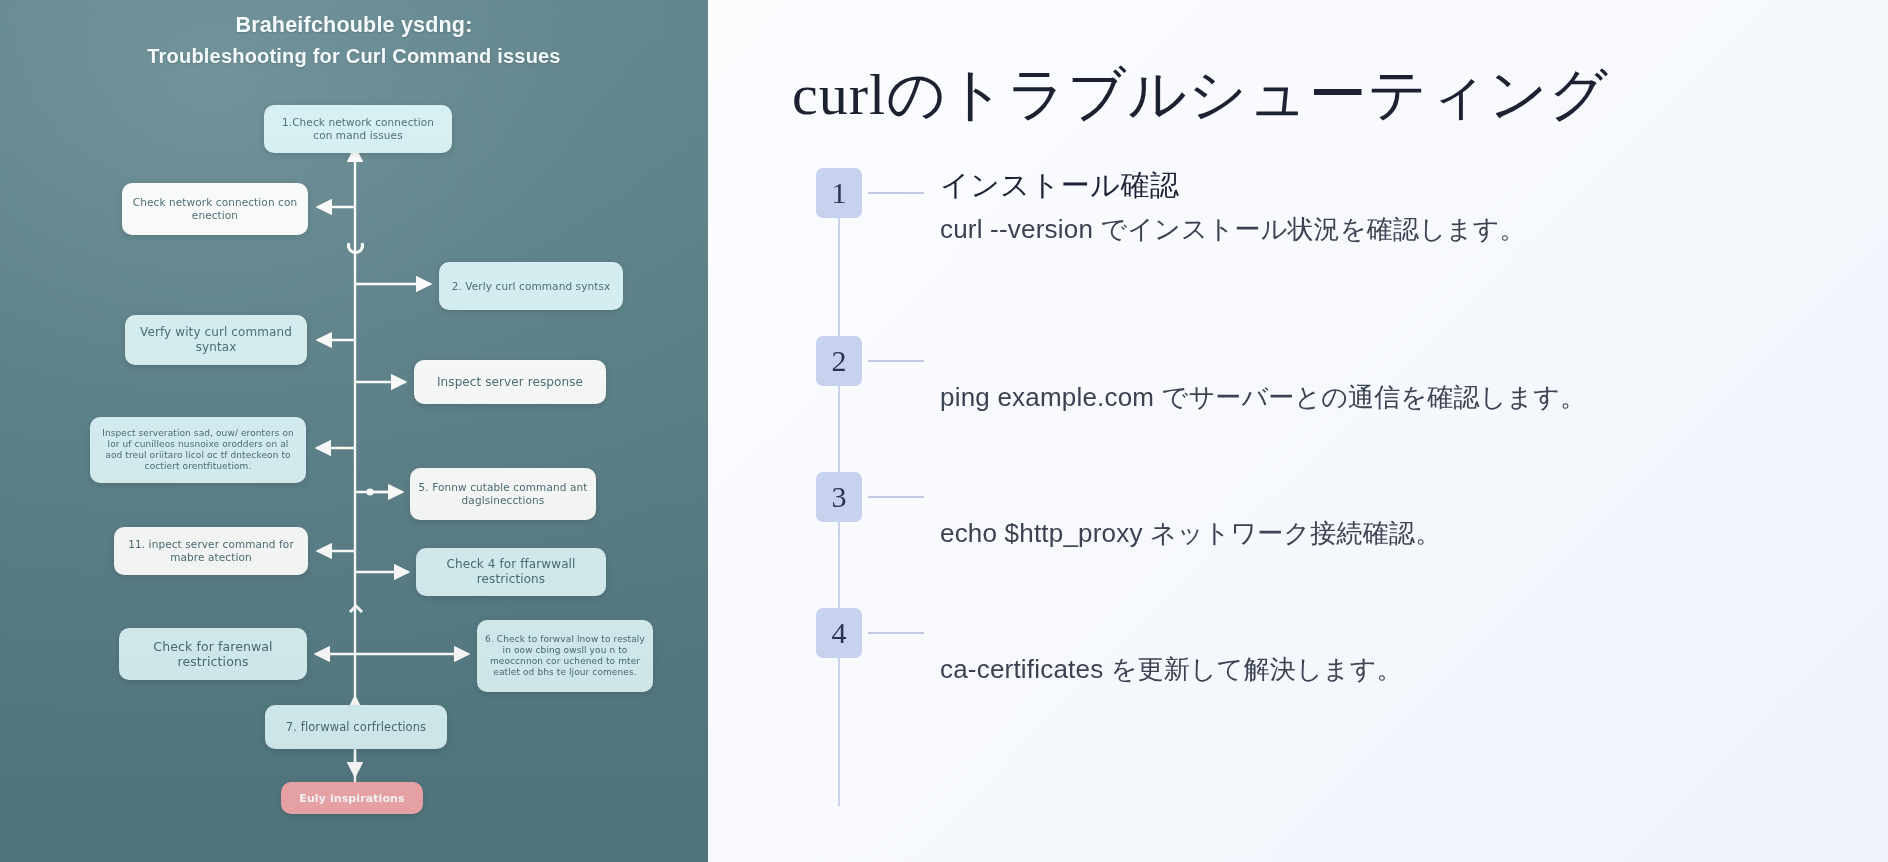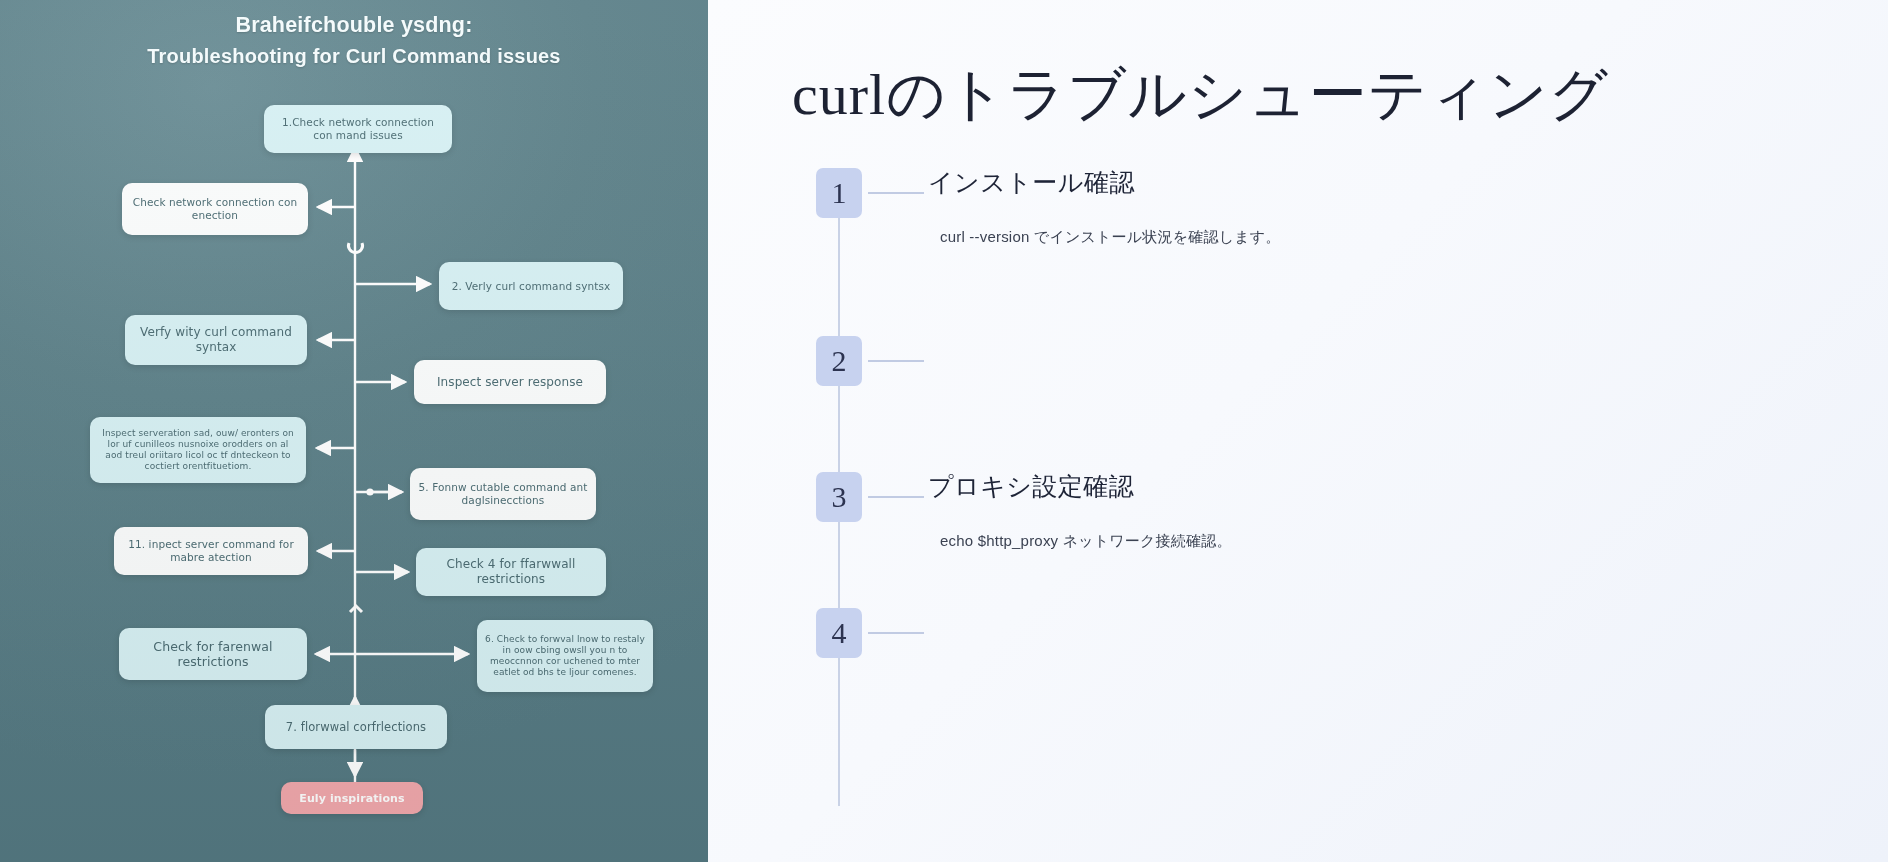--- a/index.html
+++ b/index.html
@@ -90,28 +90,28 @@
     display:flex;align-items:center;justify-content:center;
     font-family:"Liberation Serif","DejaVu Serif",serif;
     font-size:30px;
     color:#2c3350;
   }
   .step .connector{
     position:absolute;left:76px;top:24px;
     width:56px;height:2px;background:#c1cbe3;
   }
   .step .s-title{
-    position:absolute;left:136px;top:-2px;
-    font-size:25px;color:#1e2437;
+    position:absolute;left:148px;top:-2px;
+    font-size:29px;color:#1e2437;
     letter-spacing:.5px;
     white-space:nowrap;
   }
   .step .s-desc{
-    position:absolute;left:148px;top:60px;
-    font-size:15px;color:#3b4252;
+    position:absolute;left:148px;top:44px;
+    font-size:26px;color:#3b4252;
     letter-spacing:.2px;
     white-space:nowrap;
   }
 </style>
 </head>
 <body>
 
 <div class="slide">
 
   <div class="illus">
@@ -213,29 +213,30 @@
       <div class="step" style="top:0px;">
         <div class="badge">1</div>
         <div class="connector"></div>
         <div class="s-title">インストール確認</div>
         <div class="s-desc">curl --version でインストール状況を確認します。</div>
       </div>
 
       <div class="step" style="top:168px;">
         <div class="badge">2</div>
         <div class="connector"></div>
+        <div class="s-desc">ping example.com でサーバーとの通信を確認します。</div>
       </div>
 
       <div class="step" style="top:304px;">
         <div class="badge">3</div>
         <div class="connector"></div>
-        <div class="s-title">プロキシ設定確認</div>
         <div class="s-desc">echo $http_proxy ネットワーク接続確認。</div>
       </div>
 
       <div class="step" style="top:440px;">
         <div class="badge">4</div>
         <div class="connector"></div>
+        <div class="s-desc">ca-certificates を更新して解決します。</div>
       </div>
     </div>
   </div>
 
 </div>
 
 </body></html>

